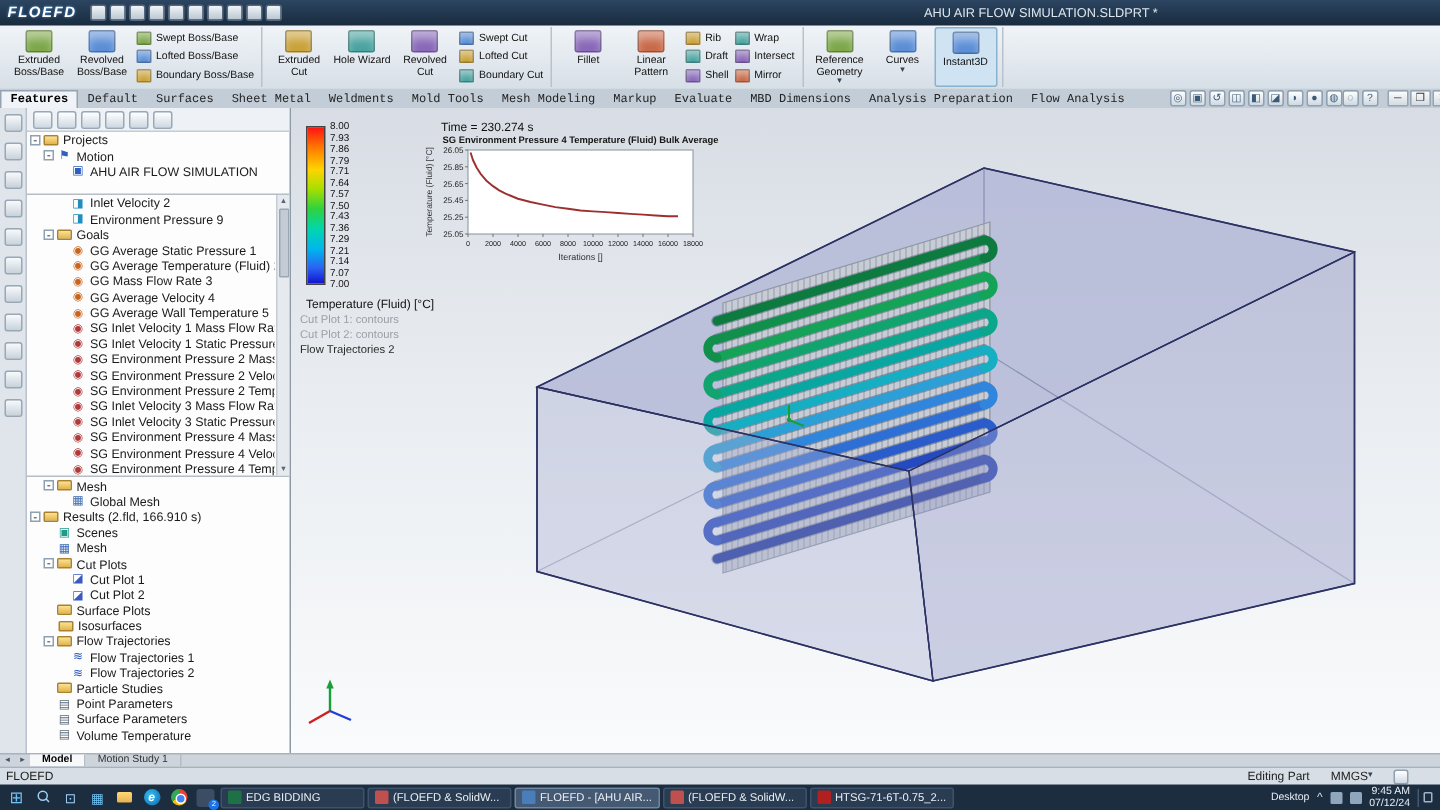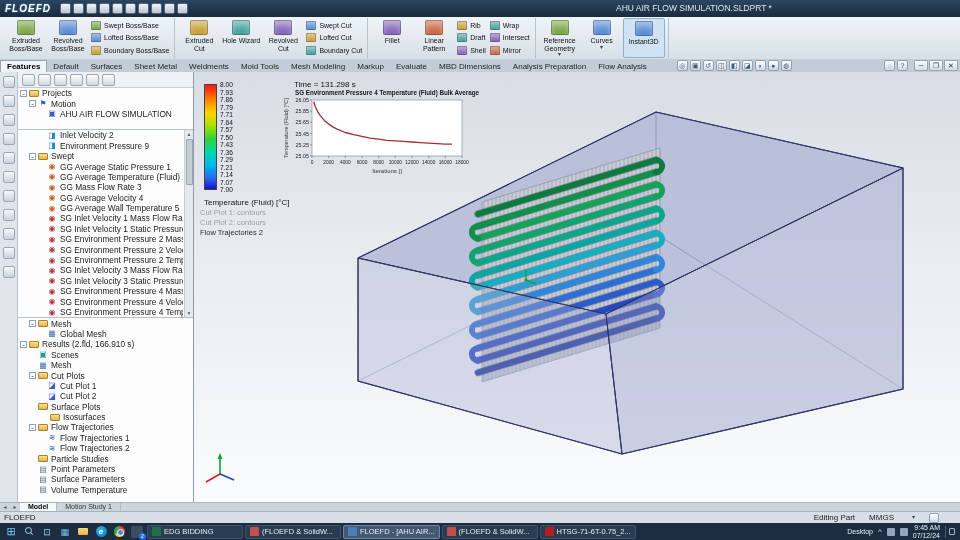--- a/index.html
+++ b/index.html
@@ -93,21 +93,21 @@
   
   .doctabs{position:absolute;left:0;right:0;bottom:29px;height:9px;background:#cdd4db;
     border-top:1px solid #a7b2bd;display:flex;align-items:stretch;font-size:7px;z-index:45;}
   .dt-nav{width:10px;text-align:center;color:#456;line-height:8px;font-size:6px;}
   .dtab{padding:0 8px;line-height:8px;color:#333;border-right:1px solid #b4bcc4;}
   .dtab.active{background:#f6f8fa;font-weight:bold;color:#000;}
   .statusbar{position:absolute;left:0;right:0;bottom:17px;height:12px;background:#d7dee5;
     border-top:1px solid #a7b2bd;display:flex;align-items:center;font-size:8px;color:#222;z-index:45;}
   .sb-left{padding-left:4px;}
   .sb-right{margin-left:auto;display:flex;align-items:center;gap:14px;padding-right:21px;}
-  .sb-units{display:flex;align-items:center;gap:18px;}
+  .sb-units{display:flex;align-items:center;gap:0;}
 
   .taskbar{position:absolute;left:0;right:0;bottom:0;height:17px;background:#1d2d40;
     display:flex;align-items:center;padding:0 2px;z-index:60;color:#e8eef5;}
   .tb-icon{width:14px;height:13px;margin:0 2px;border-radius:2px;display:flex;align-items:center;
     justify-content:center;font-size:9px;color:#9fd0f5;position:relative;}
   .tb-btn{display:flex;align-items:center;height:14px;min-width:96px;max-width:106px;margin:0 1px;
     padding:0 4px;background:#2a3c52;border:1px solid #3d536d;border-radius:2px;font-size:7.5px;
     white-space:nowrap;overflow:hidden;}
   .tb-btn.active{background:#455972;border-color:#6d87a5;}
   .tb-app-ic{width:9px;height:9px;border-radius:1px;margin-right:3px;flex:none;}
@@ -259,21 +259,21 @@
         <span class="caret">▾</span>
       </div>
       <div class="rlarge active">
         <span class="ricon" style="background: rgb(91, 142, 214);"></span>
         <span>Instant3D</span>
       </div>
     </div>
   </div>
 
 <div class="tabrow">
-  <div style="display:flex;align-items:flex-end;">
+  <div style="display:flex;align-items:flex-end;font-family:Liberation Mono, monospace;">
 
   <div class="tab active">Features</div>
       <div class="tab">Default</div>
       <div class="tab">Surfaces</div>
       <div class="tab">Sheet Metal</div>
       <div class="tab">Weldments</div>
       <div class="tab">Mold Tools</div>
       <div class="tab">Mesh Modeling</div>
       <div class="tab">Markup</div>
       <div class="tab">Evaluate</div>
@@ -361,21 +361,21 @@
           <span>Inlet Velocity 2</span>
         </div>
         <div class="trow" style="padding-left: 20px;">
           <span class="texp hid"></span>
           <span class="ticon" style="color: rgb(31, 143, 192);">◨</span>
           <span>Environment Pressure 9</span>
         </div>
         <div class="trow" style="padding-left: 11px;">
           <span class="texp">-</span>
           <span class="tfolder"></span>
-          <span>Swept</span>
+          <span>Goals</span>
         </div>
         <div class="trow" style="padding-left: 20px;">
           <span class="texp hid"></span>
           <span class="ticon" style="color: rgb(200, 100, 30);">◉</span>
           <span>GG Average Static Pressure 1</span>
         </div>
         <div class="trow" style="padding-left: 20px;">
           <span class="texp hid"></span>
           <span class="ticon" style="color: rgb(200, 100, 30);">◉</span>
           <span>GG Average Temperature (Fluid) 2</span>
@@ -490,21 +490,21 @@
         <div class="trow" style="padding-left: 20px;">
           <span class="texp hid"></span>
           <span class="ticon" style="color: rgb(58, 90, 192);">◪</span>
           <span>Cut Plot 2</span>
         </div>
         <div class="trow" style="padding-left: 11px;">
           <span class="texp hid"></span>
           <span class="tfolder"></span>
           <span>Surface Plots</span>
         </div>
-        <div class="trow" style="padding-left: 23px;">
+        <div class="trow" style="padding-left: 12px;">
           <span class="texp hid"></span>
           <span class="tfolder"></span>
           <span>Isosurfaces</span>
         </div>
         <div class="trow" style="padding-left: 11px;">
           <span class="texp">-</span>
           <span class="tfolder"></span>
           <span>Flow Trajectories</span>
         </div>
         <div class="trow" style="padding-left: 20px;">
@@ -631,21 +631,21 @@
           <span>7.36</span>
           <span>7.29</span>
           <span>7.21</span>
           <span>7.14</span>
           <span>7.07</span>
           <span>7.00</span>
         </div>
     </div>
     <div class="legend-label">Temperature (Fluid) [°C]</div>
 
-    <div class="time-label">Time = 131.298 s</div>
+    <div class="time-label">Time = 230.274 s</div>
     <div class="chartbox">
       <svg id="chart-svg" width="200" height="100" viewBox="0 0 200 100">
           <rect x="30" y="14" width="150" height="56" fill="#ffffff" stroke="#8a96a2" stroke-width="0.7"></rect>
           <text x="105" y="9" text-anchor="middle" font-size="6.3" font-weight="bold" fill="#161616" textLength="184" lengthAdjust="spacingAndGlyphs">SG Environment Pressure 4 Temperature (Fluid) Bulk Average</text>
           <text transform="translate(6,42) rotate(-90)" text-anchor="middle" font-size="5.6" fill="#333">Temperature (Fluid) [°C]</text>
           <line x1="28" y1="14" x2="30" y2="14" stroke="#666" stroke-width="0.6"></line>
           <text x="27" y="16" text-anchor="end" font-size="5.4" fill="#222">26.05</text>
           <line x1="28" y1="25.19999999999996" x2="30" y2="25.19999999999996" stroke="#666" stroke-width="0.6"></line>
           <text x="27" y="27.19999999999996" text-anchor="end" font-size="5.4" fill="#222">25.85</text>
           <line x1="28" y1="36.40000000000012" x2="30" y2="36.40000000000012" stroke="#666" stroke-width="0.6"></line>

